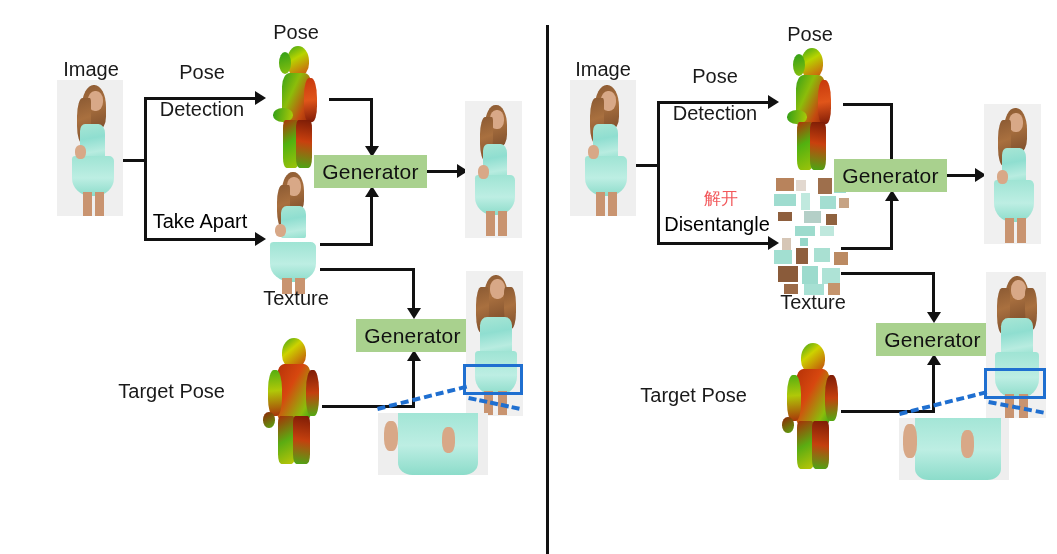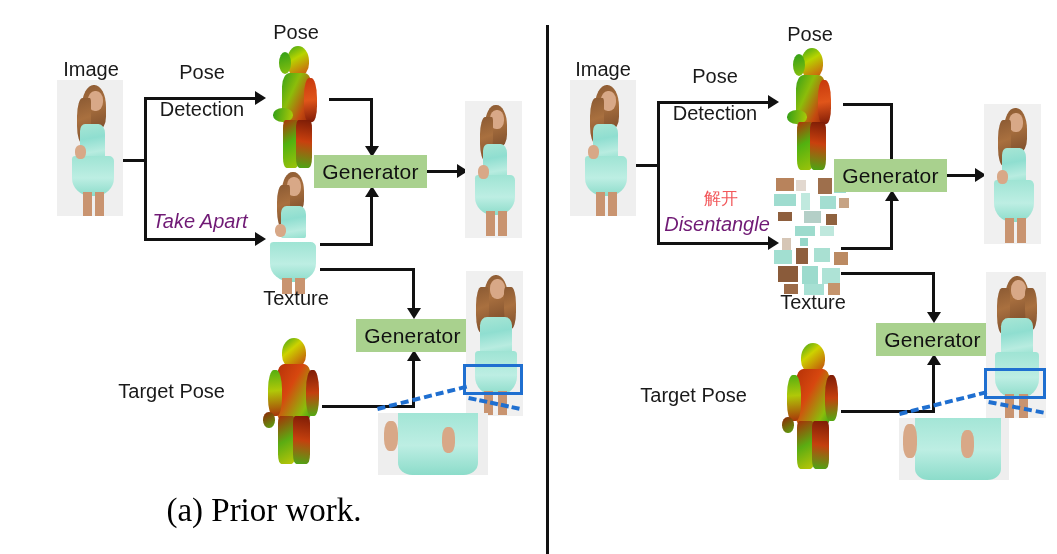--- a/index.html
+++ b/index.html
@@ -10,21 +10,21 @@
   #panel-a{left:0;}
   #panel-b{left:529px;}
 
   .divider{position:absolute;left:546px;top:25px;width:3px;height:529px;background:#111;}
 
   
   .lbl{position:absolute;font-size:20px;line-height:1.05;color:#1a1a1a;
        white-space:nowrap;font-family:"Liberation Sans",sans-serif;}
   .lbl.ctr{transform:translateX(-50%);text-align:center;}
   .lbl.right{transform:translateX(-100%);text-align:right;}
-  .blue{color:#701a75;font-style:italic;}
+  .blue{color:#000000;}
   .red{color:#f2585b;}
 
   .caption{position:absolute;font-family:"Liberation Serif",serif;
            font-size:33px;color:#000;white-space:nowrap;transform:translateX(-50%);}
 
   
   .gen{position:absolute;background:#a9d18e;border:0;display:flex;
        align-items:center;justify-content:center;
        font-size:21px;color:#111;letter-spacing:.2px;}
 
@@ -178,21 +178,20 @@
 
   <div class="dash" style="left:377px;top:407px;width:92px;transform:rotate(-14deg);"></div>
   <div class="dash" style="left:469px;top:396px;width:52px;transform:rotate(12deg);"></div>
 
   <div class="thumb" style="left:378px;top:413px;width:110px;height:62px;background:#eeeeee;">
     <div class="ph dress2" style="left:20px;top:-4px;width:80px;height:66px;border-radius:6% 6% 18% 18%;"></div>
     <div class="ph skin" style="left:6px;top:8px;width:14px;height:30px;border-radius:40%;"></div>
     <div class="ph skin" style="left:64px;top:14px;width:13px;height:26px;border-radius:40%;"></div>
   </div>
 
-  <div class="caption" style="left:264px;top:492px;">(a) Prior work.</div>
 </div>
 
 <div class="divider"></div>
 
 <div class="panel" id="panel-b">
 
   <div class="lbl ctr" style="left:74px;top:59px;">Image</div>
 
   <div class="thumb" style="left:41px;top:80px;width:66px;height:136px;background:#efefef;">
     <div class="ph hair" style="left:25px;top:5px;width:24px;height:45px;border-radius:48% 48% 30% 30%;"></div>

